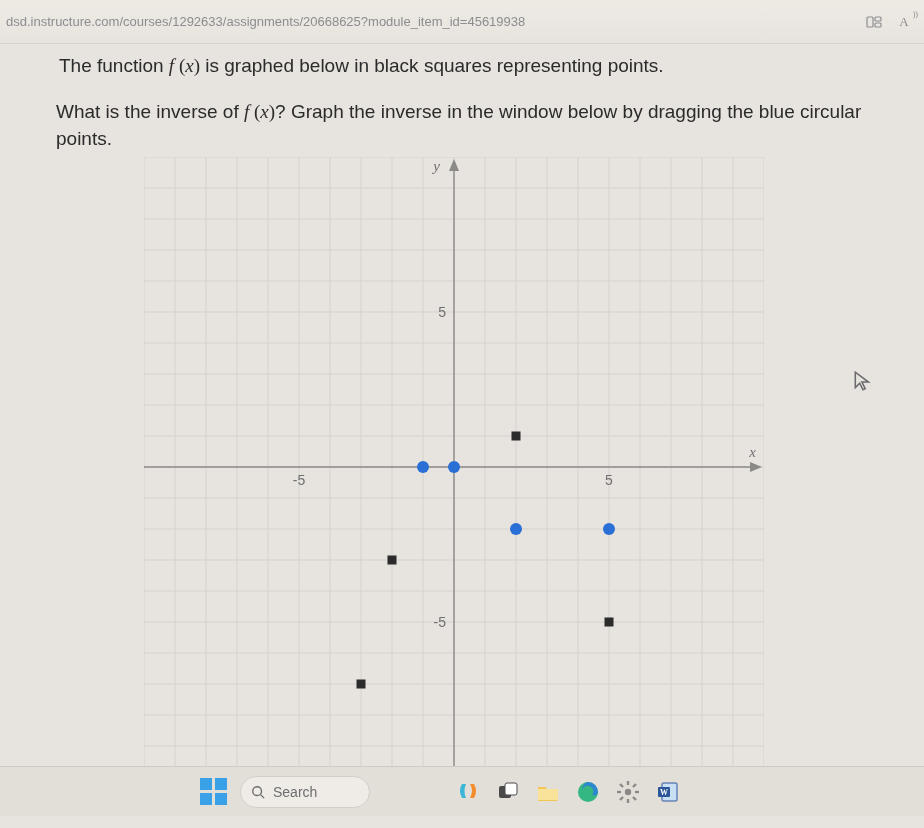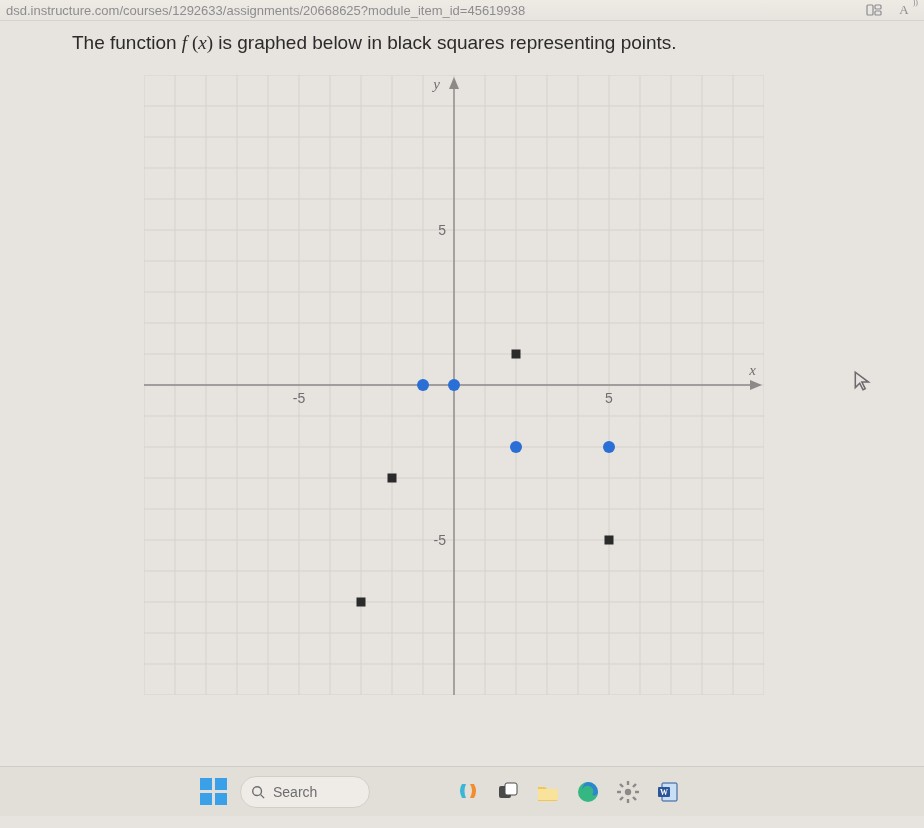--- a/index.html
+++ b/index.html
@@ -17,21 +17,21 @@
       width: 924px; height: 828px;
       background: var(--bg);
       font-family: "Segoe UI", Arial, sans-serif;
       color: var(--ink);
       overflow: hidden;
     }
     
     .address-strip {
       display: flex;
       align-items: center;
-      height: 21px;
+      height: 44px;
       padding: 0 10px 0 6px;
       font-size: 13px;
       color: #8d8d90;
       border-bottom: 1px solid #d6d2cd;
       background: linear-gradient(#eeeae4, #e7e3de);
       gap: 10px;
     }
     .address-strip .url { flex: 1; overflow: hidden; white-space: nowrap; text-overflow: ellipsis; }
     .address-strip .tool {
       width: 20px; height: 20px; display:flex; align-items:center; justify-content:center;
@@ -41,21 +41,21 @@
 
     
     .page {
       padding: 8px 52px 0 56px;
     }
     .prompt-1, .prompt-2 {
       font-size: 19px;
       line-height: 1.45;
       color: var(--ink);
     }
-    .prompt-1 { margin: 0 0 18px 16px; }
+    .prompt-1 { margin: 0 0 18px 3px; }
     .prompt-2 { margin: 0 0 4px 0; }
     .fxn { font-family: "Cambria Math", "Times New Roman", serif; font-style: italic; }
     .fxn .paren { font-style: normal; }
 
     
     .chart-wrap {
       position: relative;
       width: 620px;
       height: 620px;
       margin: 4px 0 0 88px;
@@ -123,20 +123,23 @@
   </span>
   <span class="tool" style="font: 13px Segoe UI; position:relative;">
     <span>A</span>
     <span style="position:absolute; top:-2px; right:-4px; font-size:8px;">))</span>
   </span>
 </div>
 
 <div class="page">
   <p class="prompt-1">
     <span>The function </span><span class="fxn"><span style="font-style:italic">f</span> <span class="paren">(</span><span style="font-style:italic">x</span><span class="paren">)</span></span><span> is graphed below in black squares representing points.</span>
+  </p>
+  <p class="prompt-2">
+    <span>What is the inverse of </span><span class="fxn"><span style="font-style:italic">f</span> <span class="paren">(</span><span style="font-style:italic">x</span><span class="paren">)</span></span><span>? Graph the inverse in the window below by dragging the blue circular points.</span>
   </p>
 
   <div class="chart-wrap">
     <svg viewBox="0 0 620 620">
       <g id="grid-g">
           <line x1="0" y1="0" x2="0" y2="620" class="grid-line"></line>
           <line x1="31" y1="0" x2="31" y2="620" class="grid-line"></line>
           <line x1="62" y1="0" x2="62" y2="620" class="grid-line"></line>
           <line x1="93" y1="0" x2="93" y2="620" class="grid-line"></line>
           <line x1="124" y1="0" x2="124" y2="620" class="grid-line"></line>

